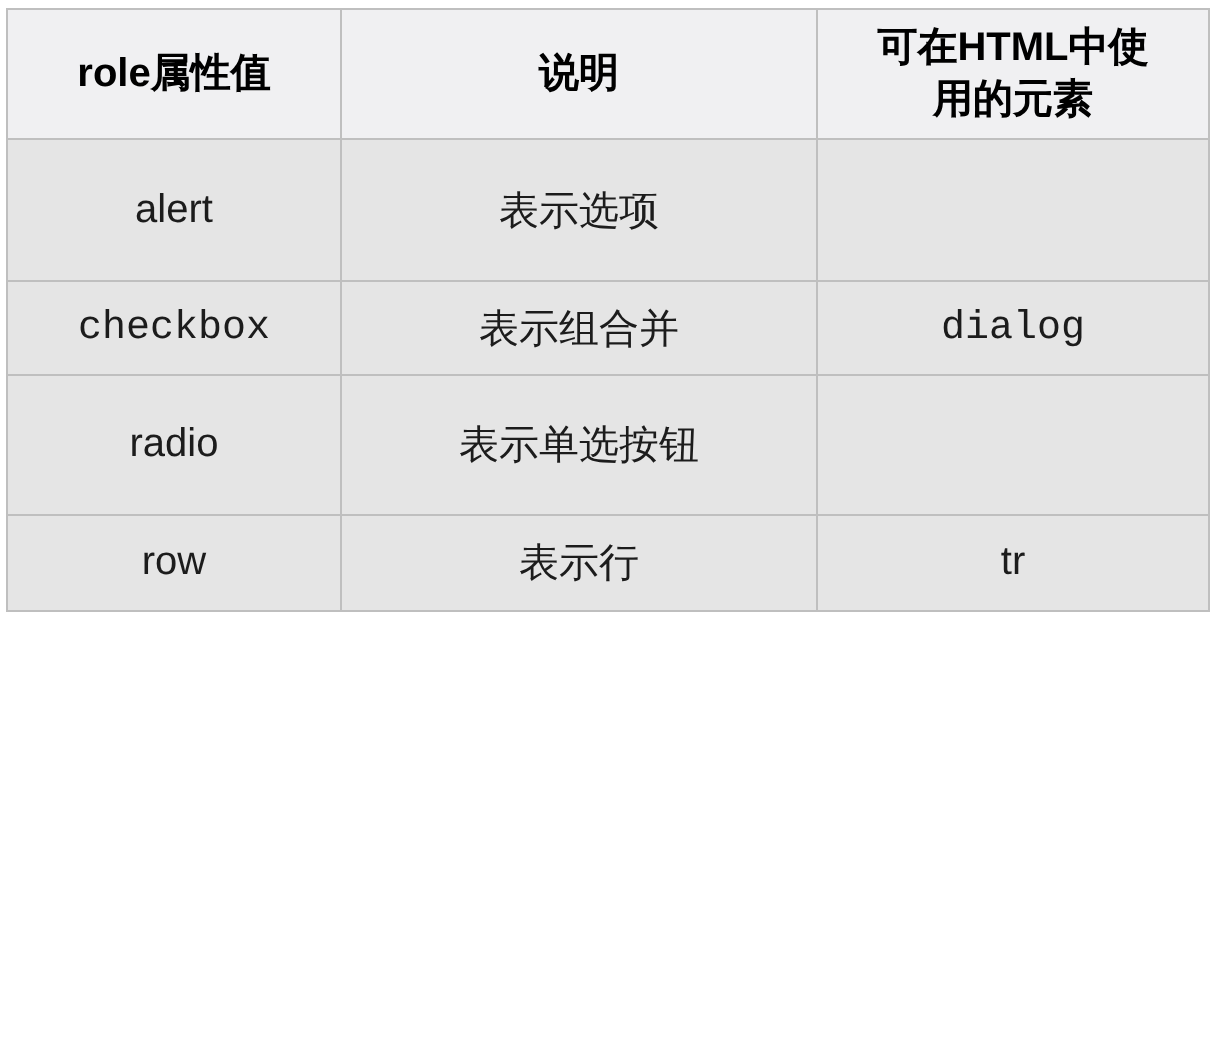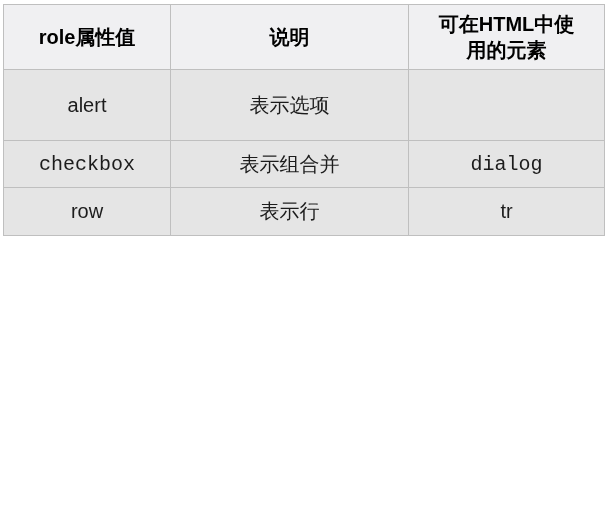--- a/index.html
+++ b/index.html
@@ -66,20 +66,25 @@
     <tr style="height: 71px;">
           <td>alert</td>
           <td>表示选项</td>
           <td></td>
         </tr>
         <tr style="height: 47px; font-family: Liberation Mono, monospace;">
           <td>checkbox</td>
           <td>表示组合并</td>
           <td>dialog</td>
         </tr>
+        <tr style="height: 70px;">
+          <td>radio</td>
+          <td>表示单选按钮</td>
+          <td></td>
+        </tr>
         <tr style="height: 48px; margin-top: 38px;">
           <td>row</td>
           <td>表示行</td>
           <td>tr</td>
         </tr>
       </tbody>
   </table>
 </div>
 
 </body></html>

